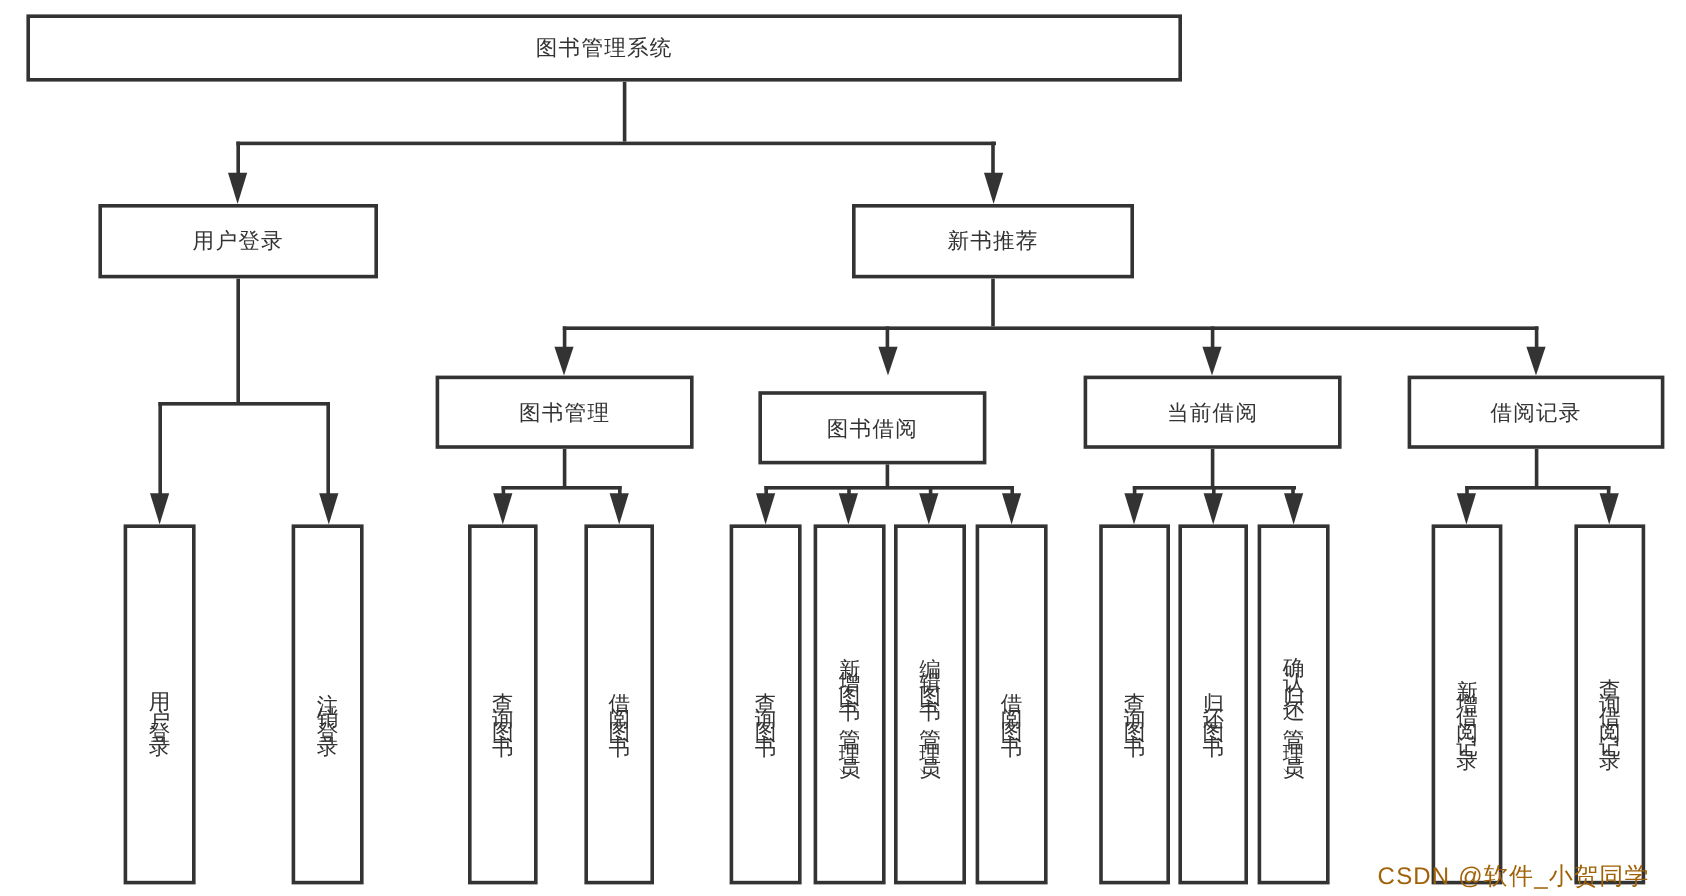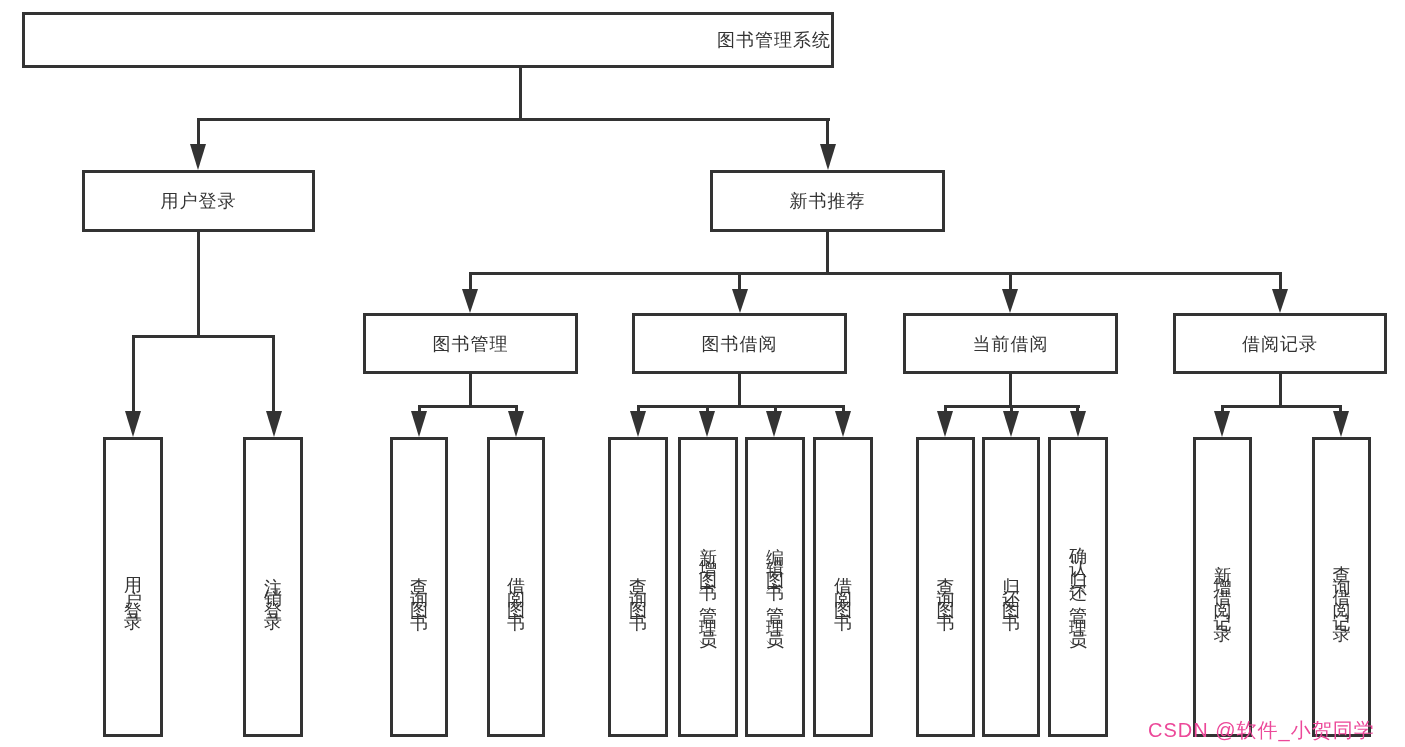--- a/index.html
+++ b/index.html
@@ -76,21 +76,21 @@
     letter-spacing: 1px;
     z-index: 3;
     white-space: nowrap;
   }
 </style>
 </head>
 <body>
 
 <div id="stage">
 
-  <div class="box" style="left:22px; top:12px; width:812px; height:56px;justify-content:flex-end;">
+  <div class="box" style="left:22px; top:12px; width:963px; height:56px;">
     <span>图书管理系统</span>
   </div>
 
   <div class="line" style="left:519px; top:68px; width:3px; height:50px;"></div>
   <div class="line" style="left:197px; top:118px; width:633px; height:3px;"></div>
   <div class="line" style="left:197px; top:118px; width:3px; height:30px;"></div>
   <div class="line" style="left:826px; top:118px; width:3px; height:30px;"></div>
   <div class="arrow" style="left:190px; top:144px;"></div>
   <div class="arrow" style="left:820px; top:144px;"></div>
 
@@ -115,21 +115,21 @@
   <div class="line" style="left:1009px; top:272px; width:3px; height:18px;"></div>
   <div class="line" style="left:1279px; top:272px; width:3px; height:18px;"></div>
   <div class="arrow short" style="left:462px; top:289px;"></div>
   <div class="arrow short" style="left:732px; top:289px;"></div>
   <div class="arrow short" style="left:1002px; top:289px;"></div>
   <div class="arrow short" style="left:1272px; top:289px;"></div>
 
   <div class="box" style="left:363px; top:313px; width:215px; height:61px;">
     <span>图书管理</span>
   </div>
-  <div class="box" style="left:632px; top:313px; width:215px; height:61px;">
+  <div class="box" style="left:632px; top:326px; width:190px; height:61px;">
     <span>图书借阅</span>
   </div>
   <div class="box" style="left:1173px; top:313px; width:214px; height:61px;">
     <span>借阅记录</span>
   </div>
   <div class="box" style="left:903px; top:313px; width:215px; height:61px;">
     <span>当前借阅</span>
   </div>
 
   <div class="line" style="left:469px; top:374px; width:3px; height:31px;"></div>
@@ -203,15 +203,15 @@
     <span>确认归还（管理员）</span>
   </div>
 
   <div class="leaf" style="left:1193px; width:59px;">
     <span>新增借阅记录</span>
   </div>
   <div class="leaf" style="left:1312px; width:59px;">
     <span>查询借阅记录</span>
   </div>
 
-  <div class="watermark" style="color:#ec4899">CSDN @软件_小贺同学</div>
+  <div class="watermark" style="color:#a16207">CSDN @软件_小贺同学</div>
 
 </div>
 
 </body></html>

